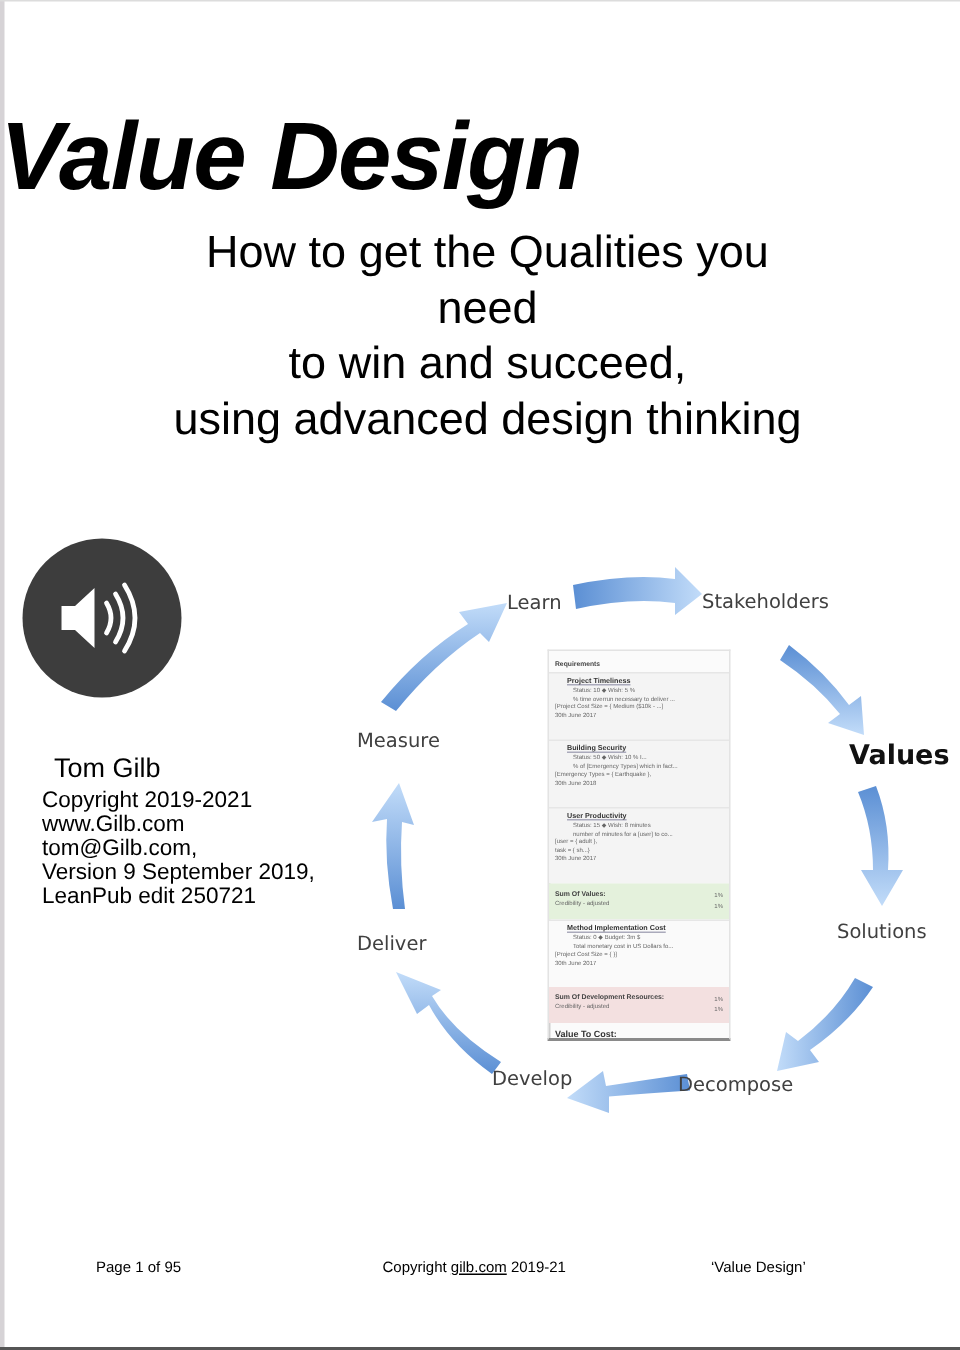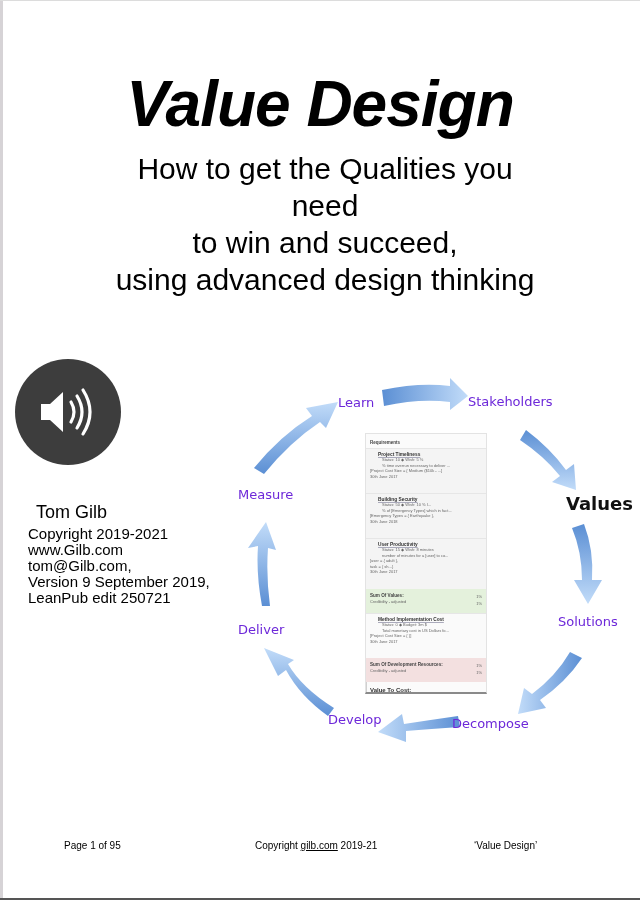--- a/index.html
+++ b/index.html
@@ -1,33 +1,33 @@
 <!DOCTYPE html>
 <html><head>
 <meta charset="utf-8">
 <style>
   html, body { margin: 0; padding: 0; }
   body { width: 640px; height: 900px; background: #ffffff; position: relative; overflow: hidden; font-family: "Liberation Sans", sans-serif; color: #000; }
   .page-edge-left { position: absolute; left: 0; top: 0; width: 3px; height: 900px; background: #d6d3d6; }
   .page-edge-top { position: absolute; left: 0; top: 0; width: 640px; height: 1px; background: #dcdcdc; }
   .page-edge-bottom { position: absolute; left: 0; bottom: 0; width: 640px; height: 2px; background: #555; }
 
-  .title { position: absolute; top: 68px; left: 0; width: 640px; text-align: center; font-size: 64px; font-weight: bold; font-style: italic; letter-spacing: -1px; line-height: 72px; }
+  .title { position: absolute; top: 68px; left: 0; width: 640px; text-align: left; font-size: 64px; font-weight: bold; font-style: italic; letter-spacing: -1px; line-height: 72px; }
   .subtitle { position: absolute; top: 150px; left: 0; width: 650px; text-align: center; font-size: 30px; line-height: 37px; }
   .subtitle div { white-space: nowrap; }
 
   .audio-btn { position: absolute; left: 15px; top: 359px; width: 106px; height: 106px; border-radius: 50%; background: #3d3d3d; cursor: pointer; }
   .audio-btn svg { position: absolute; left: 0; top: 0; }
 
   .author-block { position: absolute; left: 28px; top: 500px; width: 210px; font-size: 15px; line-height: 16px; }
   .by { font-size: 15px; margin-bottom: 2px; }
   .author-name { font-size: 18px; font-weight: normal; margin-left: 8px; line-height: 24px; margin-bottom: 2px; }
 
   .diagram { position: absolute; left: 230px; top: 370px; width: 400px; height: 400px; }
-  .cyc-label { position: absolute; font-family: "DejaVu Sans", sans-serif; font-size: 13px; color: #6d28d9; white-space: nowrap; }
+  .cyc-label { position: absolute; font-family: "DejaVu Sans", sans-serif; font-size: 13px; color: #404040; white-space: nowrap; }
   .cyc-label.big { font-size: 18px; font-weight: bold; color: #111; margin-left: 24px; }
 
   .card { position: absolute; left: 135px; top: 63px; width: 120px; height: 258px; background: #fbfbfb; border: 1px solid #e3e3e3; border-bottom: 2px solid #8a8a8a; font-size: 4px; color: #666; overflow: hidden; }
   .card-hdr { font-weight: bold; color: #444; padding: 6px 4px 3px; font-size: 4.5px; }
   .req { background: #f4f4f4; border-top: 1px solid #e6e6e6; padding: 3px 4px 3px 4px; position: relative; height: 38px; }
   .req .r-title { font-weight: bold; color: #333; font-size: 4.8px; margin-left: 8px; text-decoration: underline; text-decoration-color: #aab; }
   .req .r-line { margin-left: 12px; line-height: 5.5px; white-space: nowrap; }
   .req .r-sub { line-height: 5.5px; white-space: nowrap; }
   .sum-green { background: #e4f1dc; padding: 3px 4px; height: 18px; position: relative; }
   .sum-red { background: #f3e0e0; padding: 3px 4px; height: 18px; position: relative; }

